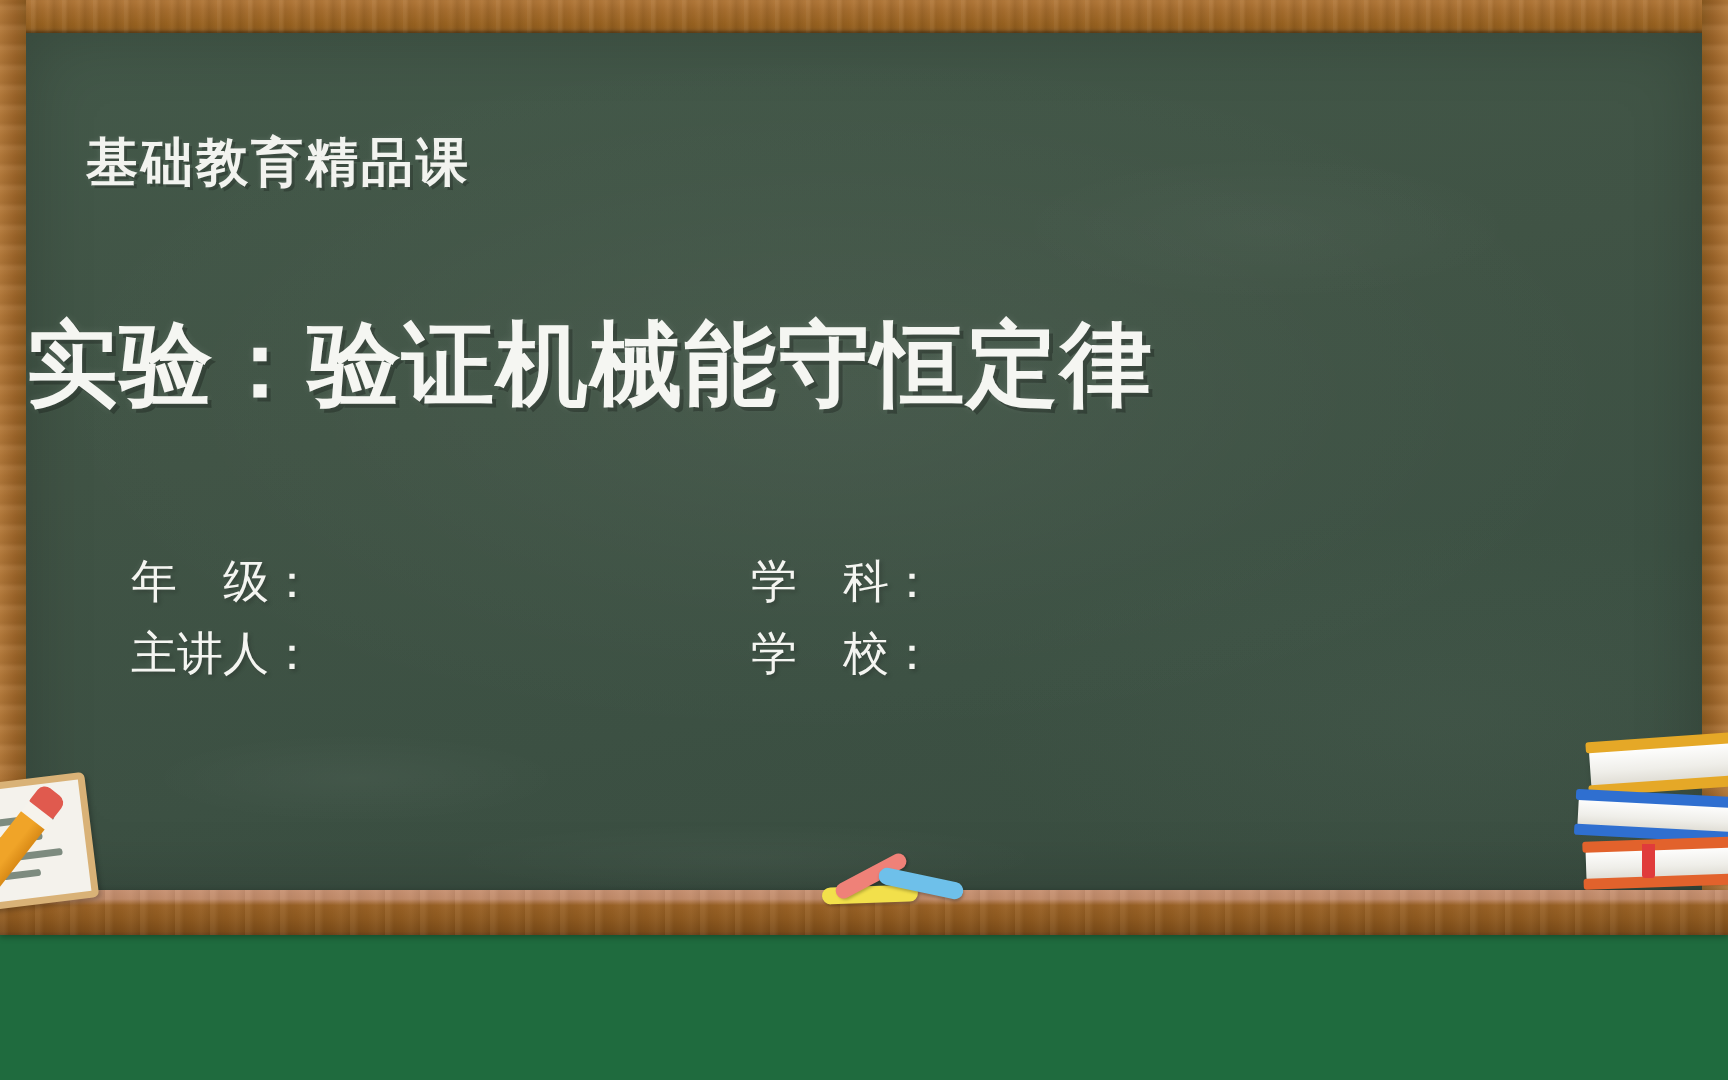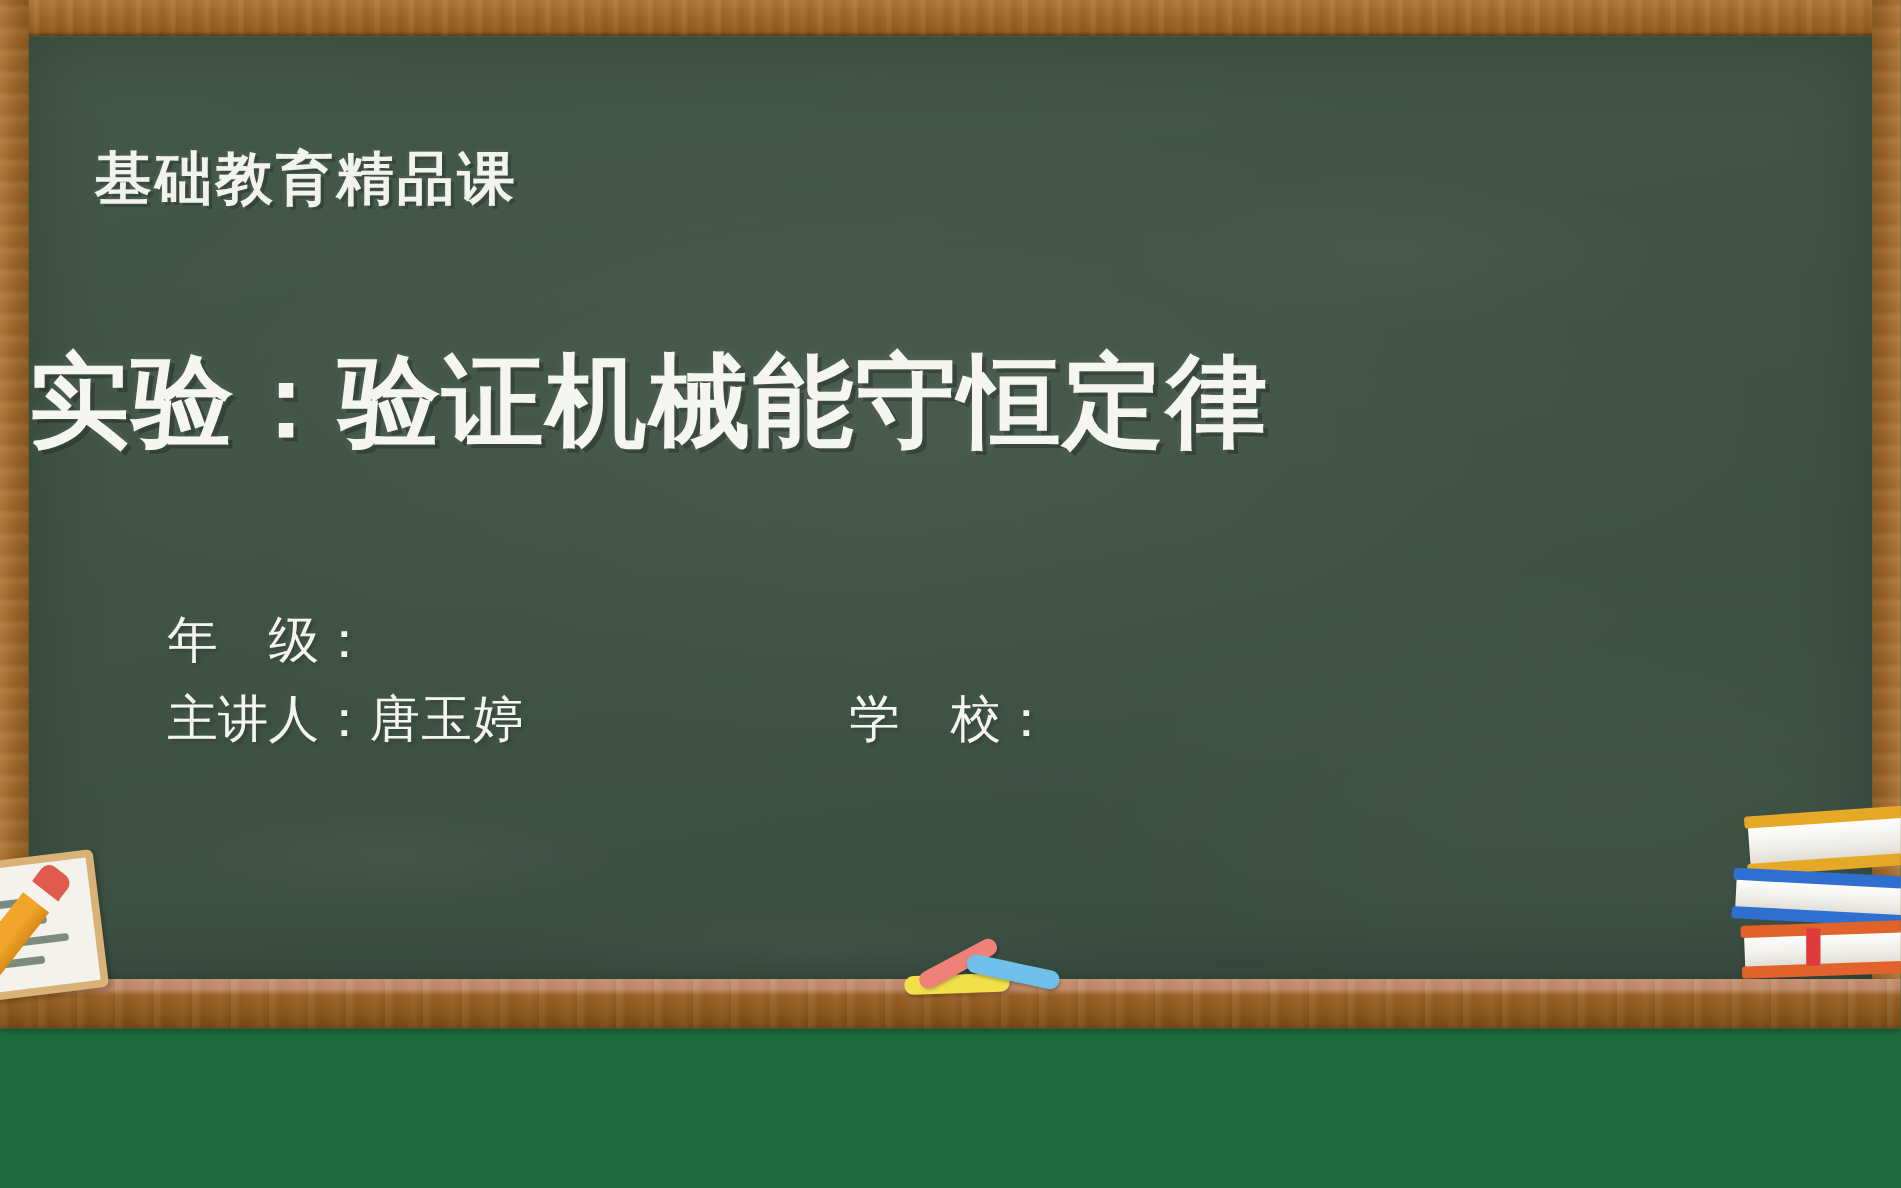--- a/index.html
+++ b/index.html
@@ -166,21 +166,20 @@
     width: 1420px;
     display: grid;
     grid-template-columns: 620px 1fr;
     grid-auto-rows: 72px;
     align-items: center;
     font-family: "Liberation Serif", serif;
     font-size: 46px;
     color: #f4f5f1;
     text-shadow: 2px 2px 4px rgba(0,0,0,0.30), 0 0 6px rgba(255,255,255,0.10);
     white-space: nowrap;
-    text-align: right;
   }
   .meta-cell { display: flex; align-items: baseline; }
   .meta-label {
     display: inline-block;
     min-width: 205px;
     letter-spacing: 0;
   }
   .meta-value { letter-spacing: 1px; }
 
   
@@ -262,24 +261,24 @@
 
     <div class="kicker">基础教育精品课</div>
 
     <div class="main-title">实验：验证机械能守恒定律</div>
 
     <div class="meta">
       <div class="meta-cell">
         <span class="meta-label">年　级：</span>
       </div>
       <div class="meta-cell">
+        <span class="meta-label">学　科：</span>
       </div>
       <div class="meta-cell">
         <span class="meta-label">主讲人：</span>
-        <span class="meta-value">唐玉婷</span>
       </div>
       <div class="meta-cell">
         <span class="meta-label">学　校：</span>
       </div>
     </div>
   </div>
 
   <div class="wood wood-top"></div>
   <div class="wood wood-left"></div>
   <div class="wood wood-right"></div>

